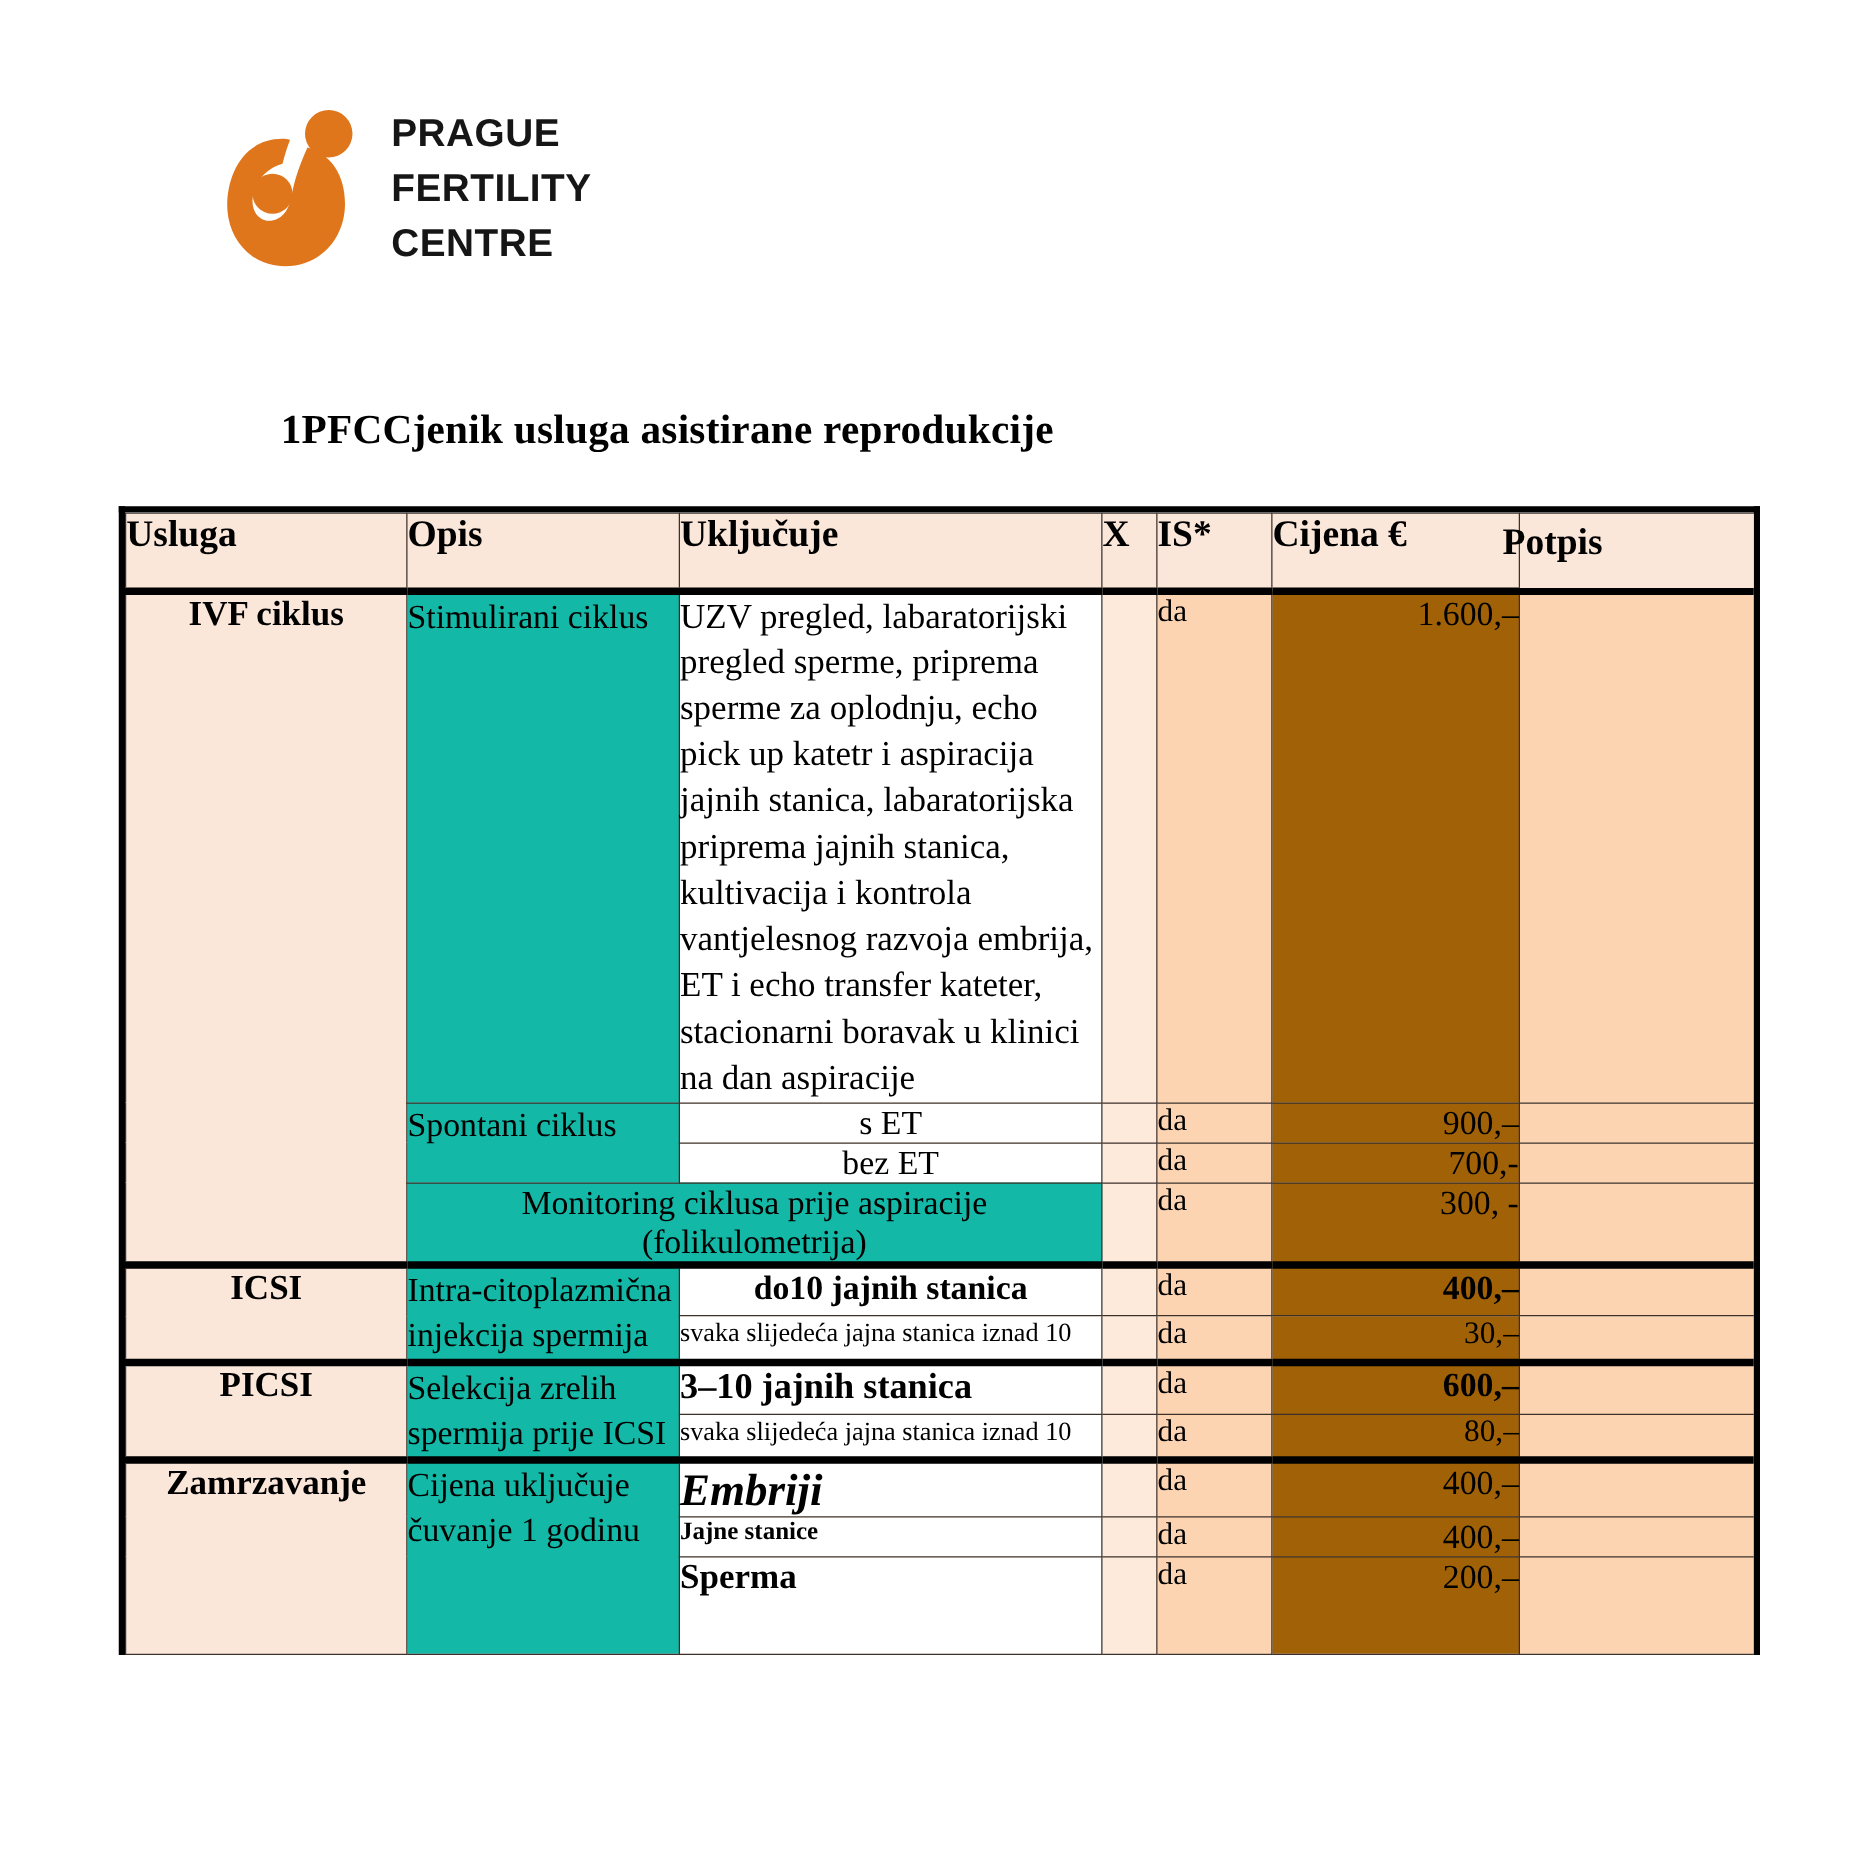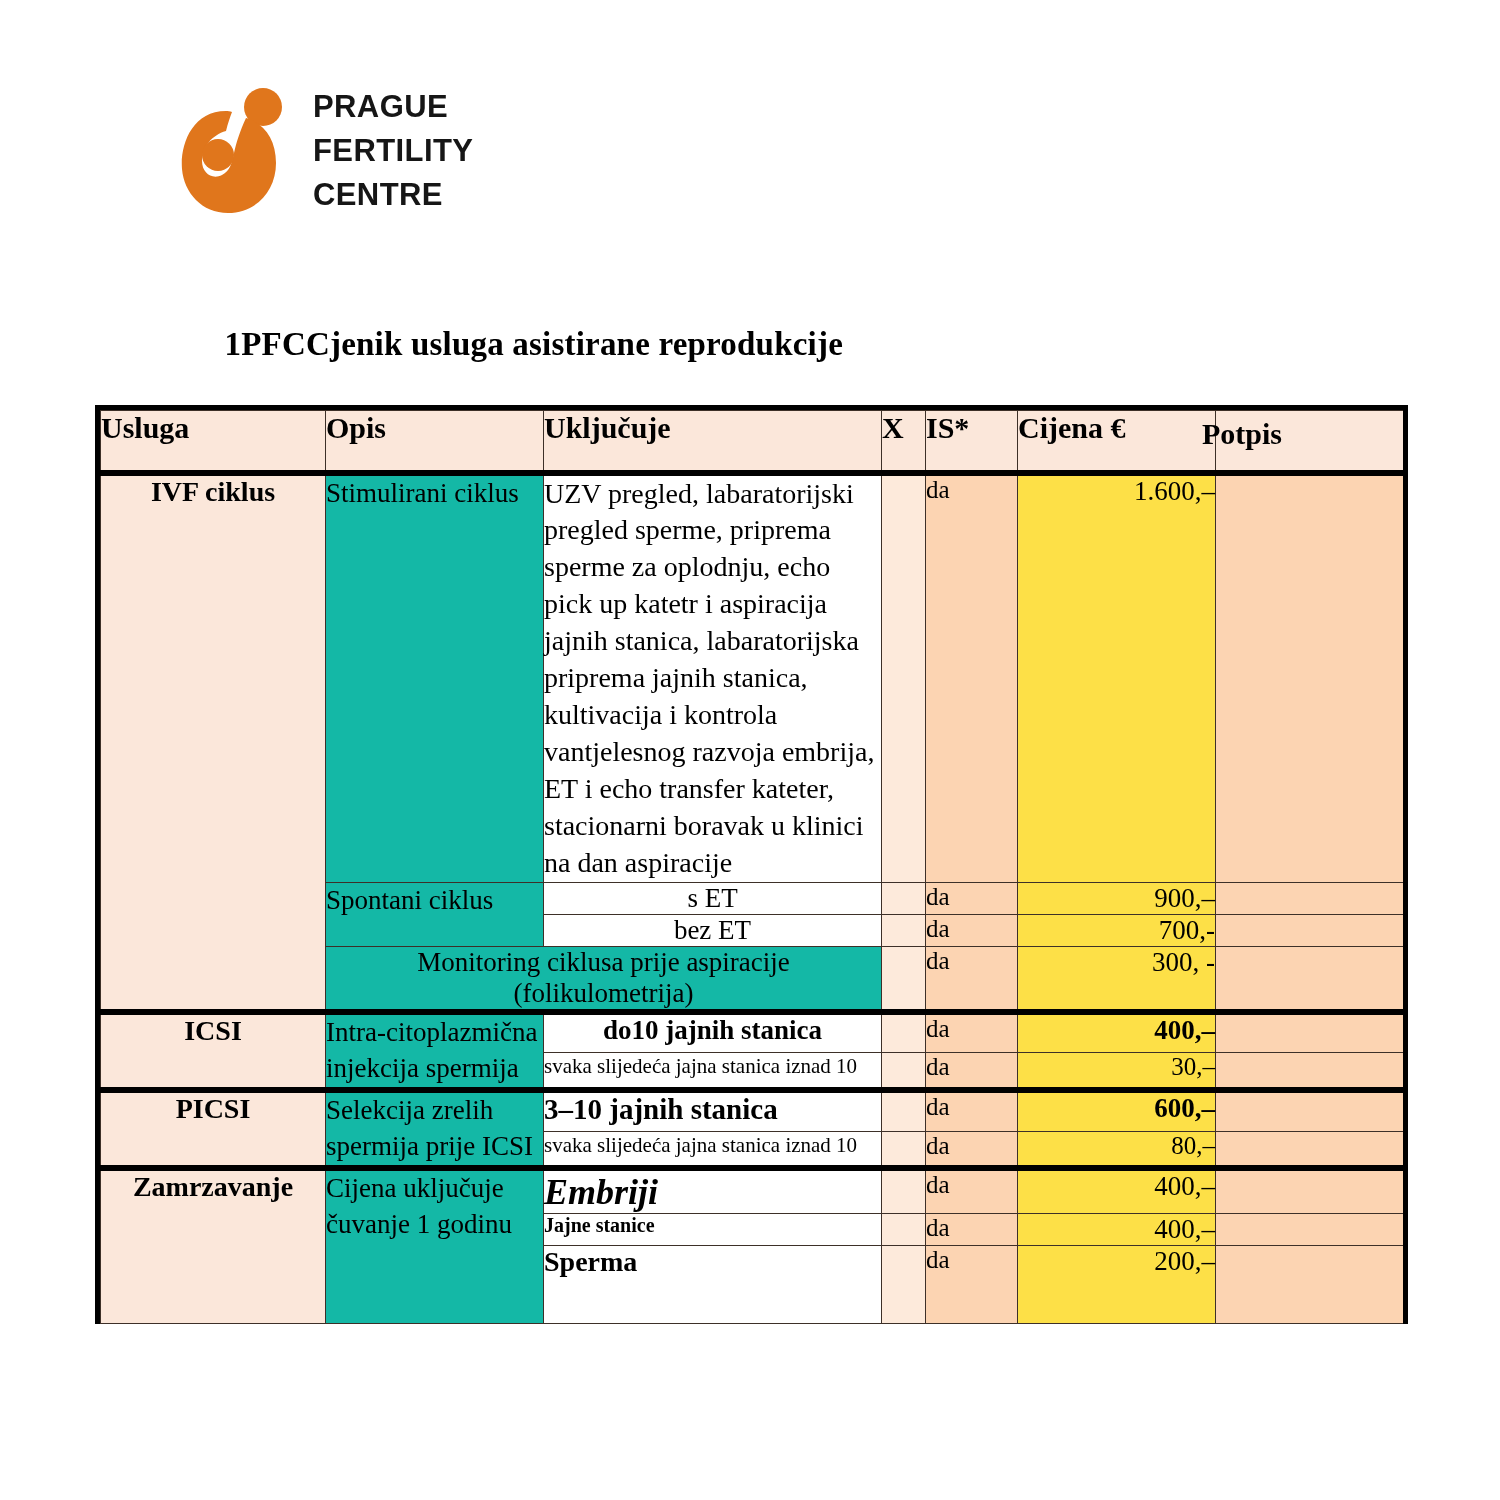--- a/index.html
+++ b/index.html
@@ -122,21 +122,21 @@
     top: 6px;
     white-space: nowrap;
   }
 
   
   .c-usluga  { background: #fbe7da; }
   .c-opis    { background: #14b8a6; }
   .c-uklj    { background: #ffffff; margin-top: 19px; }
   .c-x       { background: #fdeadb; }
   .c-is      { background: #fcd4b2; }
-  .c-cijena  { background: #fde047; }
+  .c-cijena  { background: #a16207; }
   .c-potpis  { background: #fcd4b2; }
 
   .cell-pad     { padding: 8px 12px 10px 12px; }
   .cell-pad-sm  { padding: 6px 10px 8px 10px; }
 
   .v-mid   { vertical-align: middle; }
   .v-bot   { vertical-align: bottom; }
   .bold    { font-weight: bold; }
   .small   { font-size: 21px; line-height: 1.25; }
 

